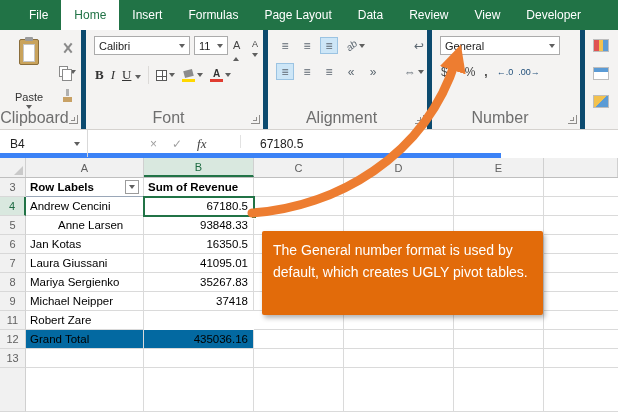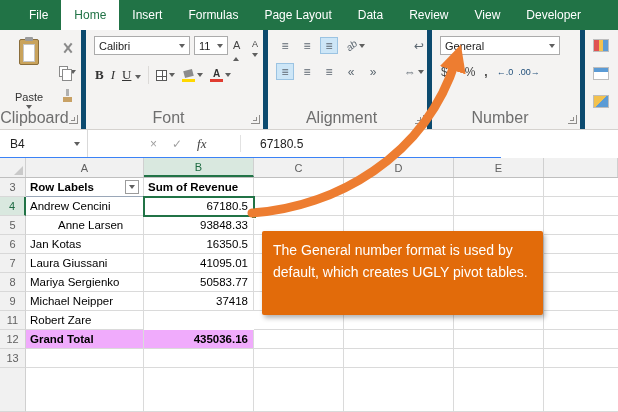--- a/index.html
+++ b/index.html
@@ -86,21 +86,21 @@
   .decbtns{display:flex;gap:5px;font-size:9px;color:#1f4e79}
 
   
   .g-styles{left:585px;width:33px;border-right:none}
   .sic{position:absolute;left:8px;width:16px;height:13px;border:1px solid #bdbdbd}
   .sic1{top:9px;background:linear-gradient(90deg,#e05252 33%,#f2c14e 33%,#f2c14e 66%,#5b9bd5 66%)}
   .sic2{top:37px;background:linear-gradient(#5b9bd5 4px,#fff 4px)}
   .sic3{top:65px;background:linear-gradient(135deg,#f2c14e 50%,#5b9bd5 50%)}
 
   
-  .fbar{position:absolute;top:130px;left:0;width:501px;height:28px;background:#fff;border-bottom:1px solid #3b82f6}
+  .fbar{position:absolute;top:130px;left:0;width:501px;height:28px;background:#fff;border-bottom:5px solid #3b82f6}
   .namebox{position:absolute;left:0;top:0;width:88px;height:27px;border-right:1px solid #d9d9d9;
            display:flex;align-items:center;justify-content:space-between;padding:0 7px 0 10px;font-size:12px;color:#222}
   .fxbtns{position:absolute;left:150px;top:0;height:27px;display:flex;align-items:center;gap:15px;
           font-size:12px;color:#9f9f9f}
   .fx{font-style:italic;font-family:"Liberation Serif","DejaVu Serif",serif;color:#3f3f3f;font-size:13px}
   .fdiv{position:absolute;left:240px;top:5px;bottom:5px;width:1px;background:#e2e2e2}
   .fvalue{position:absolute;left:260px;top:0;height:27px;display:flex;align-items:center;font-size:12px;color:#222}
 
   
   .sheet{position:absolute;top:158px;left:0;width:618px;bottom:0;background:#fff;display:flex;flex-direction:column}
@@ -114,21 +114,21 @@
   .row{display:flex;height:19px;flex:0 0 19px}
   .row.partial{flex:1 1 auto;height:auto}
   .rh{width:26px;flex:0 0 26px;background:#f1f1f1;border-right:1px solid #d0d0d0;border-bottom:1px solid #d8d8d8;
       display:flex;align-items:center;justify-content:center;font-size:11px;color:#5f5f5f}
   .rh.hl{background:#d9e8df;border-right:2px solid #217346;color:#1d6b42}
   .cell{border-right:1px solid #dadada;border-bottom:1px solid #dadada;font-size:11.5px;color:#000;
         display:flex;align-items:center;padding:0 4px;overflow:hidden;white-space:nowrap}
   .cell.num{justify-content:flex-end;padding-right:5px}
   .cell.last{border-right:none}
   .row.header .cell.ca,.row.header .cell.cb{font-weight:bold;border-bottom:1px solid #9aa7b8}
-  .row.total .cell.ca,.row.total .cell.cb{font-weight:bold;background:#f0abfc}
+  .row.total .cell.ca,.row.total .cell.cb{font-weight:normal;background:#0369a1}
   .filterbtn{margin-left:auto;width:14px;height:14px;border:1px solid #9b9b9b;background:#fff;
              display:flex;align-items:center;justify-content:center;flex:0 0 14px}
 
   
   .sel{position:absolute;left:143px;top:196px;width:112px;height:21px;border:2px solid #217346;z-index:10;pointer-events:none}
   .sel .handle{position:absolute;right:-4px;bottom:-4px;width:6px;height:6px;background:#217346;border:1px solid #fff}
 
   
   .callout{position:absolute;left:262px;top:231px;width:281px;height:84px;background:#e26b0a;color:#fff;
            font-size:14px;line-height:1.6;padding:8px 11px;border-radius:2px;
@@ -337,21 +337,21 @@
           <div class="cell ca" style="flex: 0 0 118px;">Laura Giussani</div>
           <div class="cell cb num" style="flex: 0 0 110px;">41095.01</div>
           <div class="cell cc" style="flex: 0 0 90px;"></div>
           <div class="cell cd" style="flex: 0 0 110px;"></div>
           <div class="cell ce" style="flex: 0 0 90px;"></div>
           <div class="cell cf last" style="flex: 1 1 auto;"></div>
         </div>
         <div class="row data">
           <div class="rh">8</div>
           <div class="cell ca" style="flex: 0 0 118px;">Mariya Sergienko</div>
-          <div class="cell cb num" style="flex: 0 0 110px;">50583.77</div>
+          <div class="cell cb num" style="flex: 0 0 110px;">35267.83</div>
           <div class="cell cc" style="flex: 0 0 90px;"></div>
           <div class="cell cd" style="flex: 0 0 110px;"></div>
           <div class="cell ce" style="flex: 0 0 90px;"></div>
           <div class="cell cf last" style="flex: 1 1 auto;"></div>
         </div>
         <div class="row data">
           <div class="rh">9</div>
           <div class="cell ca" style="flex: 0 0 118px;">Michael Neipper</div>
           <div class="cell cb num" style="flex: 0 0 110px; text-align: right;">37418</div>
           <div class="cell cc" style="flex: 0 0 90px;"></div>

